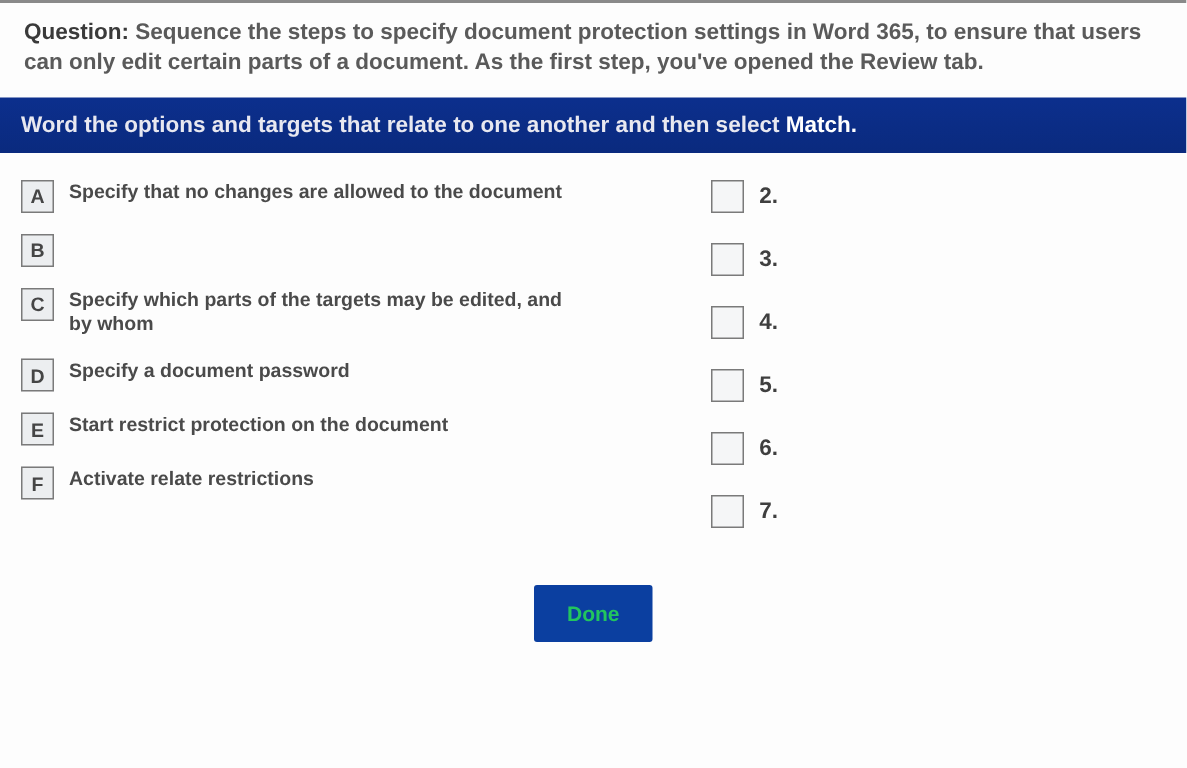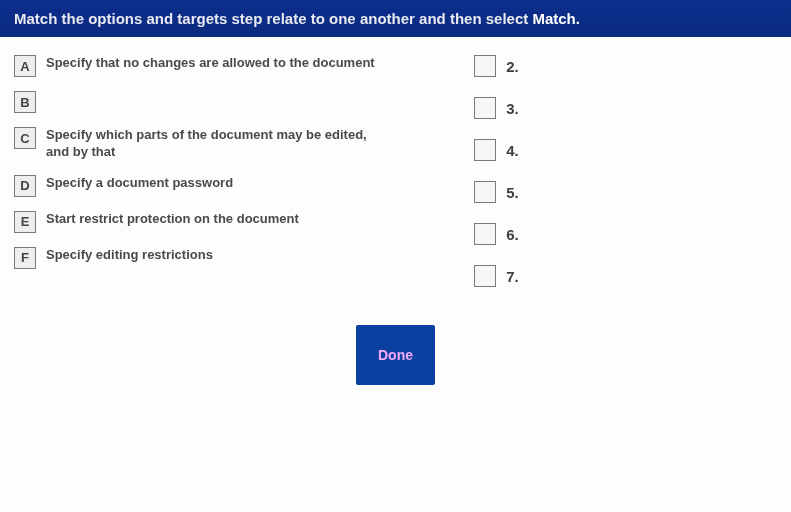--- a/index.html
+++ b/index.html
@@ -91,65 +91,71 @@
     color: #3f3f3f;
     font-weight: 600;
   }
   .done-wrap {
     text-align: center;
     padding: 8px 0 6px 0;
   }
   .done-btn {
     display: inline-block;
     background: #0b3fa0;
-    color: #f0abfc;
+    color: #22c55e;
     font-weight: bold;
     font-size: 14px;
-    padding: 22px 22px;
+    padding: 11px 22px;
     border: none;
     border-radius: 2px;
     cursor: pointer;
     text-align: right;
   }
 </style>
 </head>
 <body>
 
 <div class="container">
 
+  <div class="question-block">
+    <p class="q-text">
+      <span class="q-label">Question:</span>
+      <span>Sequence the steps to specify document protection settings in Word 365, to ensure that users can only edit certain parts of a document. As the first step, you've opened the Review tab.</span>
+    </p>
+  </div>
 
   <div class="instruction-bar">
-    <span>Match the options and targets step relate to one another and then select </span><span class="done-word">Match.</span>
+    <span>Word the options and targets that relate to one another and then select </span><span class="done-word">Match.</span>
   </div>
 
   <div class="match-area">
 
     <div class="options-col">
       <div class="opt-row">
         <div class="opt-badge">A</div>
         <div class="opt-text">Specify that no changes are allowed to the document</div>
       </div>
       <div class="opt-row">
         <div class="opt-badge">B</div>
       </div>
       <div class="opt-row">
         <div class="opt-badge">C</div>
-        <div class="opt-text">Specify which parts of the document may be edited, and by that</div>
+        <div class="opt-text">Specify which parts of the targets may be edited, and by whom</div>
       </div>
       <div class="opt-row">
         <div class="opt-badge">D</div>
         <div class="opt-text">Specify a document password</div>
       </div>
       <div class="opt-row">
         <div class="opt-badge">E</div>
         <div class="opt-text">Start restrict protection on the document</div>
       </div>
       <div class="opt-row">
         <div class="opt-badge">F</div>
-        <div class="opt-text">Specify editing restrictions</div>
+        <div class="opt-text">Activate relate restrictions</div>
       </div>
     </div>
 
     <div class="targets-col">
       <div class="tgt-row">
         <div class="tgt-box"></div>
         <div class="tgt-num">2.</div>
       </div>
       <div class="tgt-row">
         <div class="tgt-box"></div>

